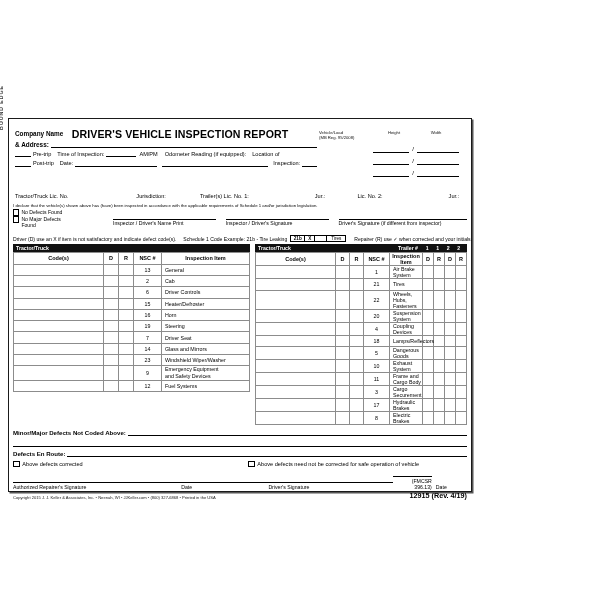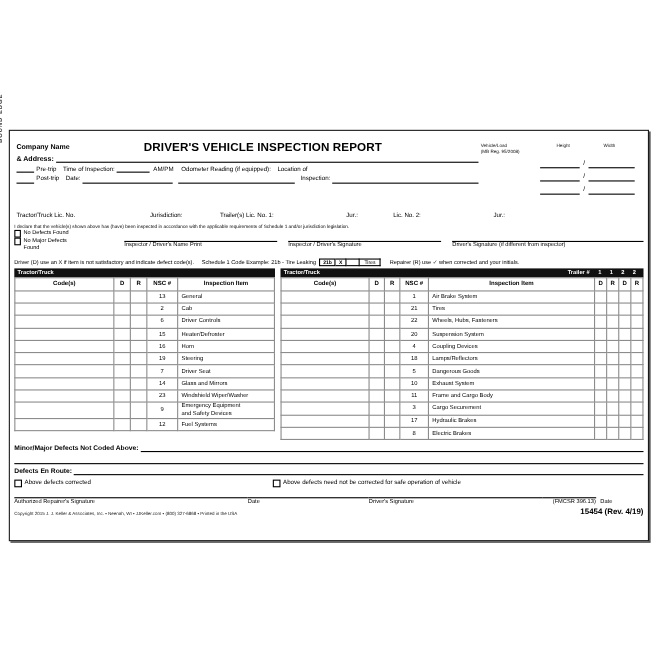--- a/index.html
+++ b/index.html
@@ -6,21 +6,21 @@
   body{
     width:600px;height:600px;
     background:#ffffff;
     font-family:"Liberation Sans", sans-serif;
     color:#000;
     overflow:hidden;
   }
   .page{
     position:absolute;
     left:8px; top:118px;
-    width:582px; height:374px;
+    width:464px; height:374px;
     background:#fff;
     border:1px solid #1a1a1a;
     box-shadow:1.5px 1.5px 0 #555;
     box-sizing:border-box;
   }
   .bound-edge{
     position:absolute;
     left:-2px; top:130px;
     width:90px;
     transform:rotate(-90deg);
@@ -594,18 +594,18 @@
         <div class="ln"></div>
         <div class="cap">(FMCSR 396.13)</div>
       </div>
       <div class="c c-d2">
         <div class="cap">Date</div>
       </div>
     </div>
 
     <div class="footer">
       <div class="cpy">Copyright 2015 J. J. Keller &amp; Associates, Inc. • Neenah, WI • JJKeller.com • (800) 327-6868 • Printed in the USA</div>
-      <div class="formno">15454 (Rev. 4/19)</div>
+      <div class="formno">12915 (Rev. 4/19)</div>
     </div>
   </div>
 
 </div>
 </div>
 
 </body></html>

